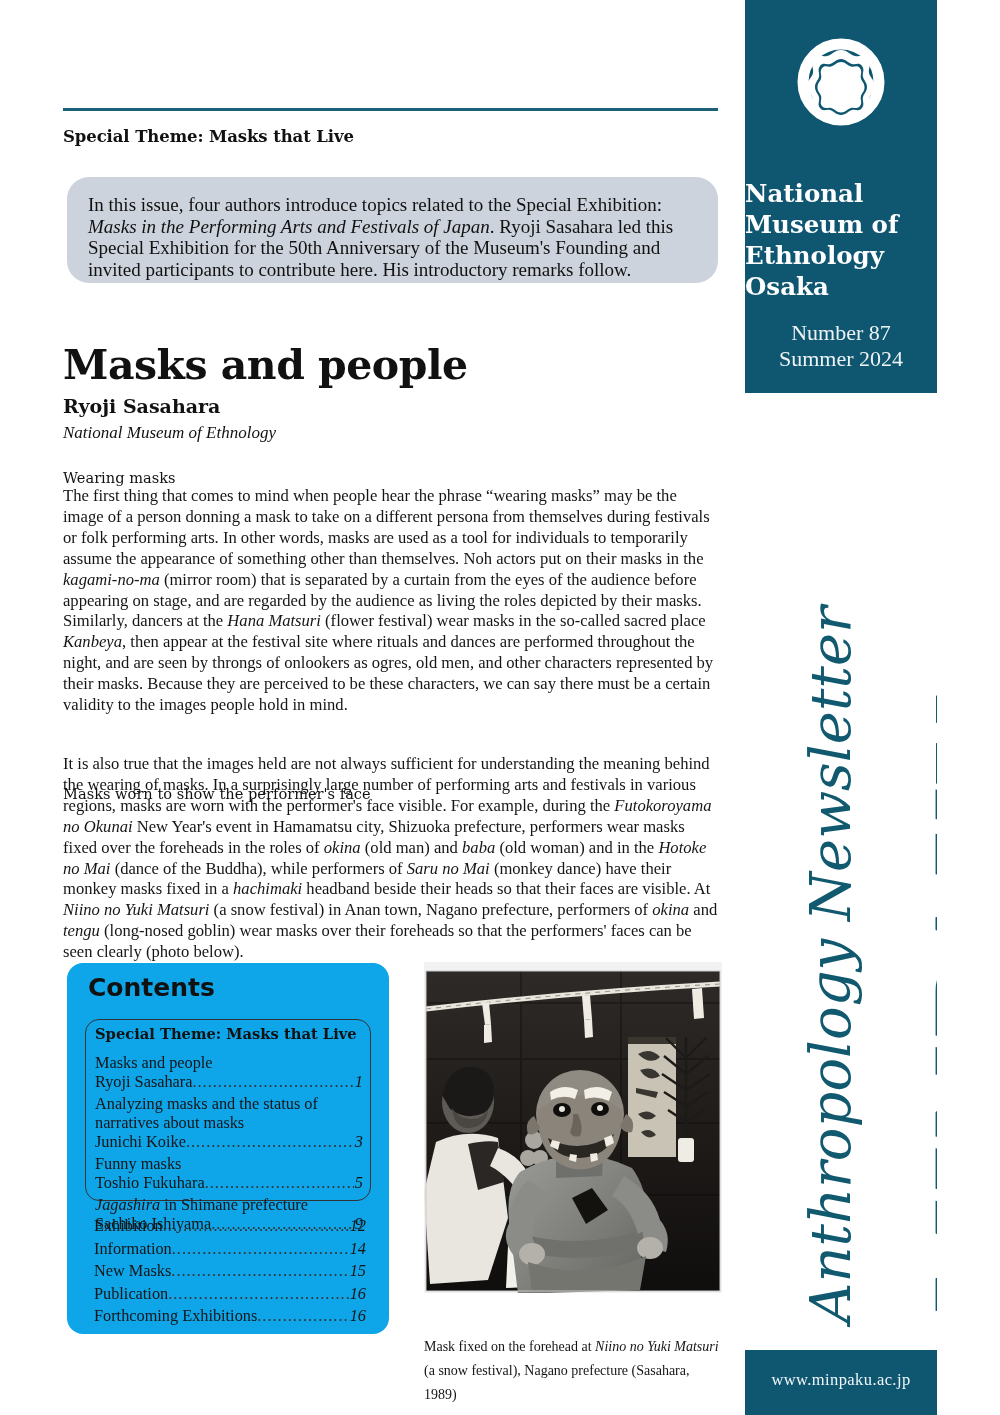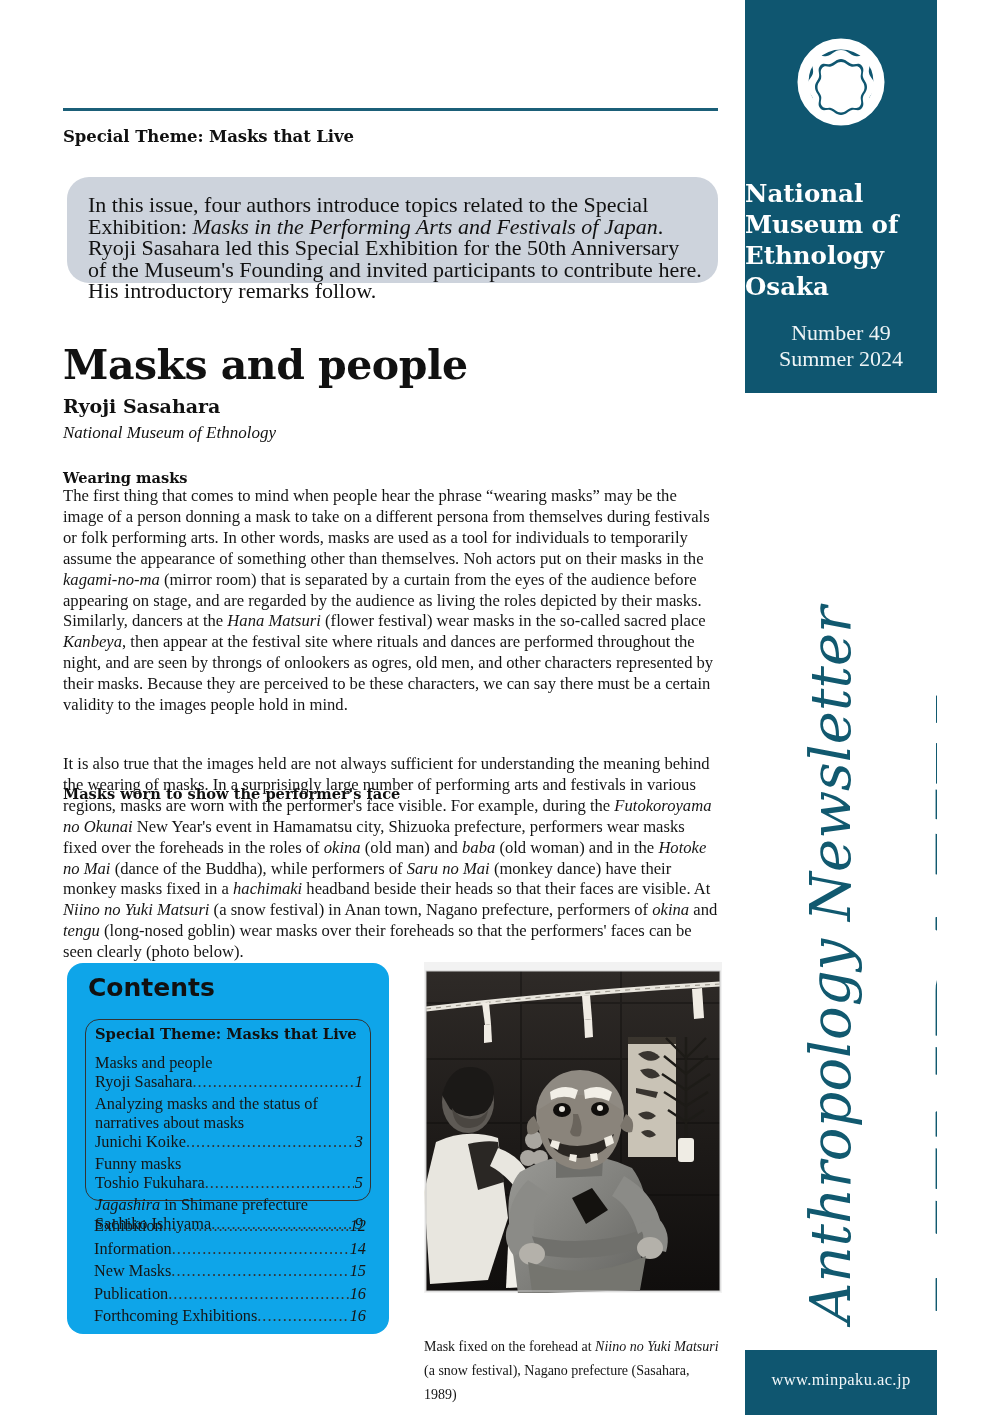--- a/index.html
+++ b/index.html
@@ -53,21 +53,21 @@
     background: #cdd3dc;
     border-radius: 22px;
     box-sizing: border-box;
   }
   .intro-box p {
     margin: 0;
     position: absolute;
     left: 21px;
     top: 17px;
     width: 614px;
-    font-size: 22px;
+    font-size: 19px;
     line-height: 21.5px;
     color: #111;
   }
   .intro-box i { font-style: italic; }
 
   .article-title {
     position: absolute;
     left: 63px;
     top: 314px;
     font-family: "DejaVu Serif", serif;
@@ -92,21 +92,21 @@
     top: 423px;
     font-size: 17px;
     font-style: italic;
     color: #111;
   }
 
   .sec-head {
     position: absolute;
     left: 63px;
     font-family: "DejaVu Serif", serif;
-    font-weight: bold;
+    font-weight: normal;
     font-size: 14.6px;
     color: #111;
   }
   .sec-head.s1 { top: 469px; }
   .sec-head.s2 { top: 737px; margin-top: 48px; }
 
   .body-par {
     position: absolute;
     left: 63px;
     width: 657px;
@@ -567,21 +567,21 @@
   </div>
 
   <div class="museum-name">
     <div>National</div>
     <div>Museum of</div>
     <div>Ethnology</div>
     <div>Osaka</div>
   </div>
 
   <div class="issue-info">
-    <div>Number 49</div>
+    <div>Number 87</div>
     <div>Summer 2024</div>
   </div>
 </div>
 
 <div class="vertical-band">
   <div class="vtext vtext-main">MINPAKU</div>
   <div class="vtext vtext-sub">Anthropology Newsletter</div>
 </div>
 
 <div class="side-footer">

